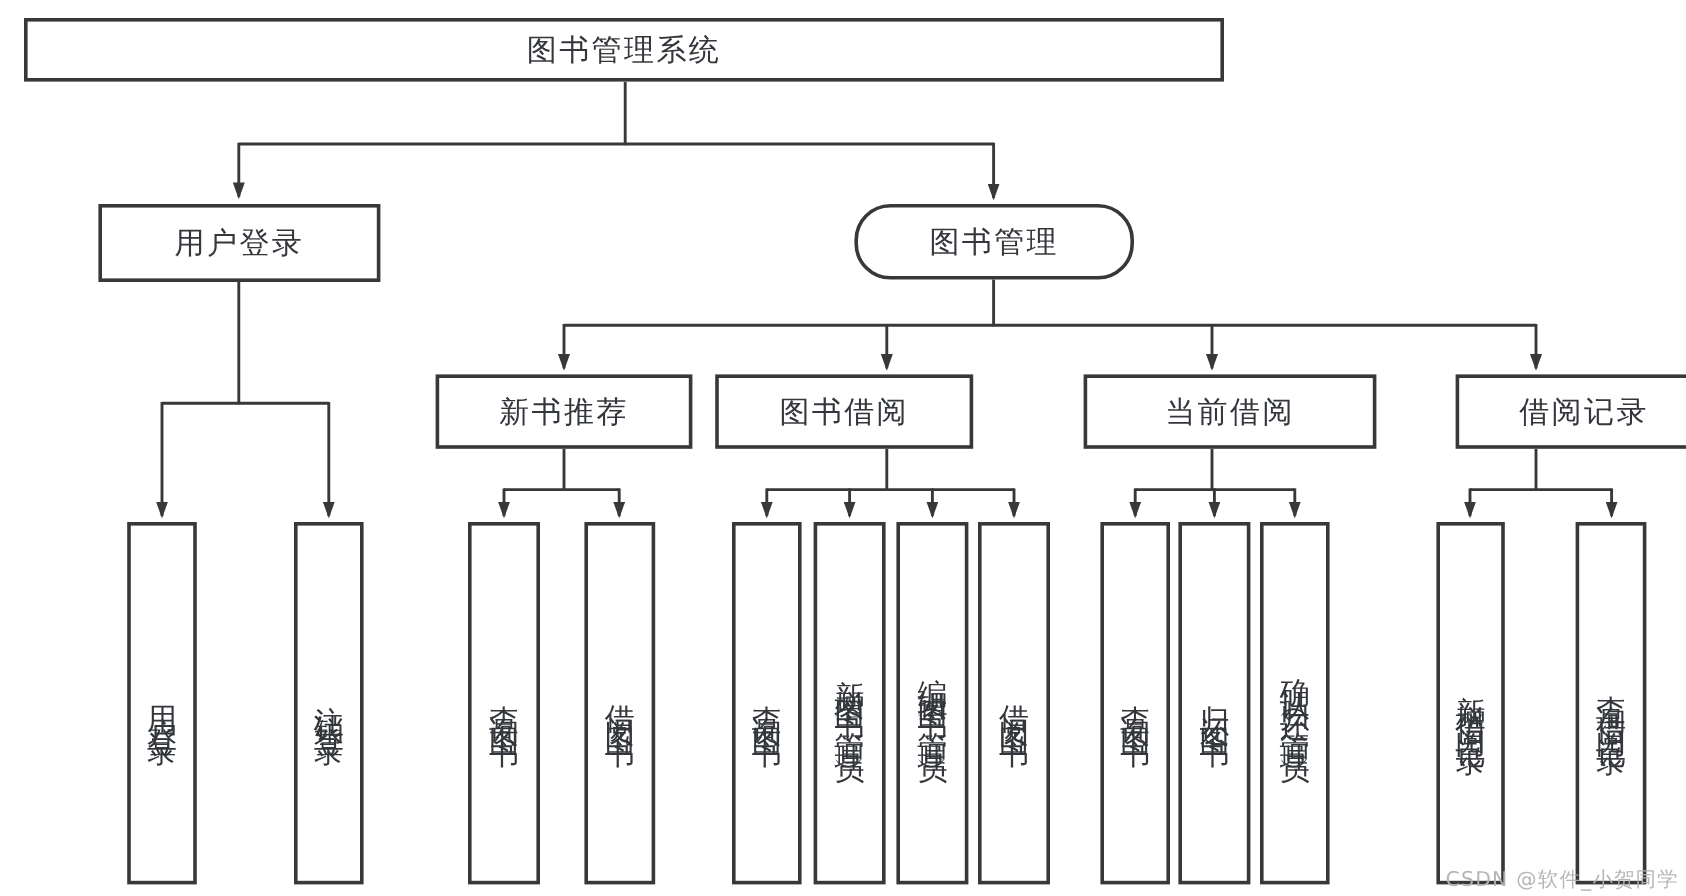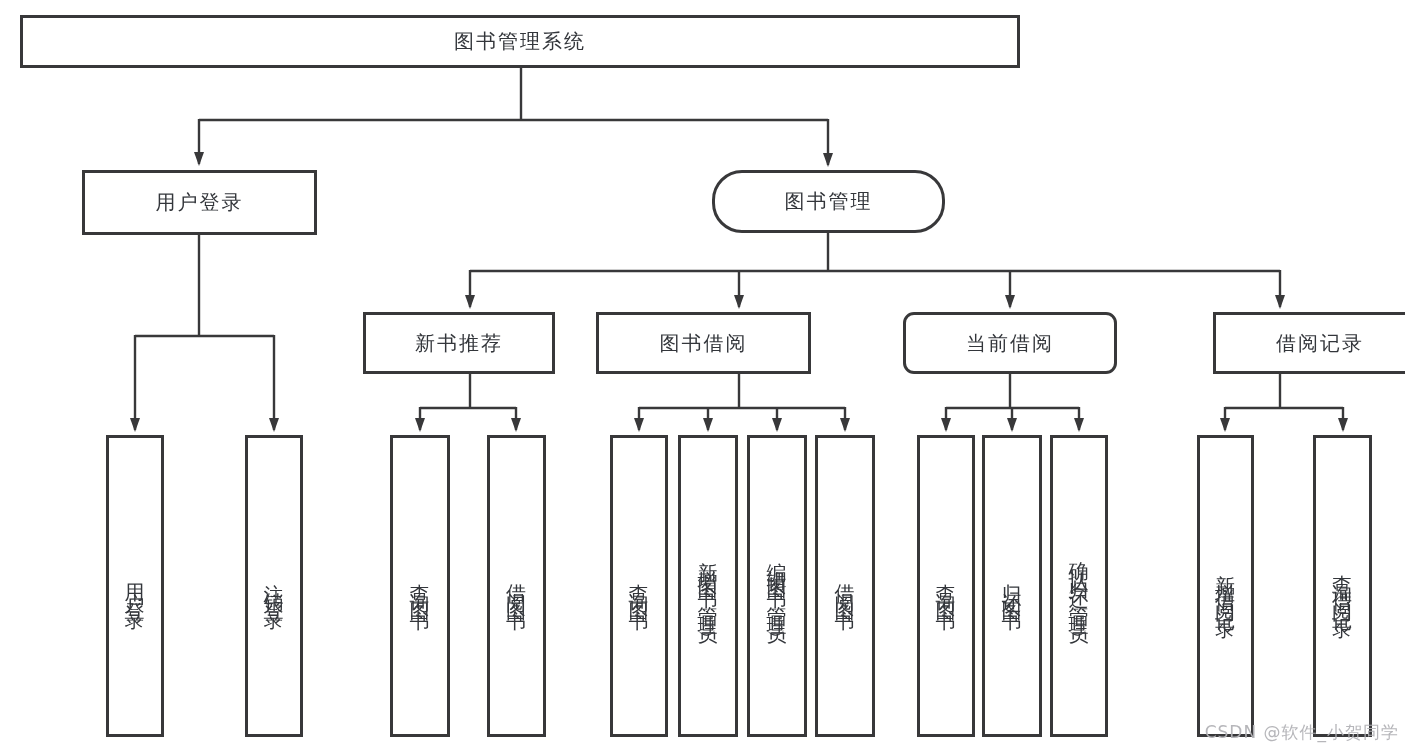--- a/index.html
+++ b/index.html
@@ -23,21 +23,21 @@
   }
   .node {
     position: absolute;
     box-sizing: border-box;
     border: 3px solid #38383a;
     background: #ffffff;
     display: flex;
     align-items: center;
     justify-content: center;
     color: #33363b;
-    font-size: 20px;
+    font-size: 25px;
     letter-spacing: 2px;
     z-index: 2;
     white-space: nowrap;
   }
   .node.vertical {
     writing-mode: vertical-rl;
     letter-spacing: 9px;
     line-height: 1;
     white-space: normal;
   }
@@ -104,23 +104,23 @@
       <line x1="1225" y1="407" x2="1225" y2="430" marker-end="url(#arrow)"></line>
       <line x1="1343" y1="407" x2="1343" y2="430" marker-end="url(#arrow)"></line>
     </g>
   </svg>
 
   <div class="node" style="left:20px; top:15px; width:1000px; height:53px;">图书管理系统</div>
 
   <div class="node" style="left:82px; top:170px; width:235px; height:65px;">用户登录</div>
   <div class="node" style="left:712px; top:170px; width:233px; height:63px;border-radius:30px;">图书管理</div>
 
-  <div class="node" style="left:363px; top:312px; width:192px; height:62px;text-align:center;">新书推荐</div>
+  <div class="node" style="left:363px; top:312px; width:214px; height:62px;text-align:center;">新书推荐</div>
   <div class="node" style="left:596px; top:312px; width:215px; height:62px;">图书借阅</div>
-  <div class="node" style="left:903px; top:312px; width:214px; height:62px;border-radius:11px;">当前借阅</div>
+  <div class="node" style="left:903px; top:312px; width:244px; height:62px;">当前借阅</div>
   <div class="node" style="left:1173px; top:312px; width:214px; height:62px;margin-left:40px;">借阅记录</div>
 
   <div class="node vertical" style="left:106px; top:435px; width:58px; height:302px;">用户登录</div>
   <div class="node vertical" style="left:245px; top:435px; width:58px; height:302px;">注销登录</div>
 
   <div class="node vertical" style="left:390px; top:435px; width:60px; height:302px;">查询图书</div>
   <div class="node vertical" style="left:487px; top:435px; width:59px; height:302px;">借阅图书</div>
 
   <div class="node vertical" style="left:610px; top:435px; width:58px; height:302px;">查询图书</div>
   <div class="node vertical" style="left:678px; top:435px; width:60px; height:302px;">新增图书（管理员）</div>

